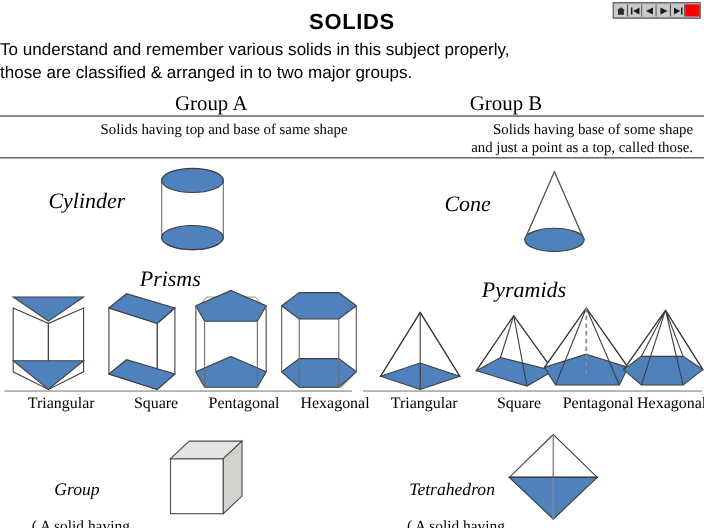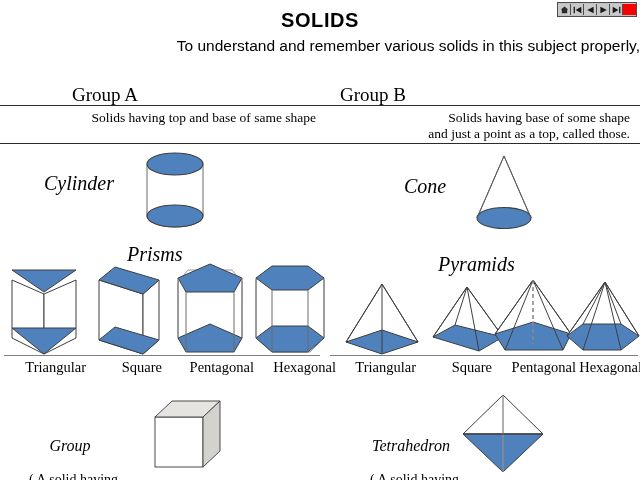--- a/index.html
+++ b/index.html
@@ -56,40 +56,41 @@
     text-align: center;
     font-size: 20px;
     font-weight: bold;
     letter-spacing: 0.6px;
   }
   .intro {
     position: absolute;
     top: 35px;
     left: 0;
     width: 640px;
-    text-align: right;
+    text-align: left;
     font-size: 15.5px;
     line-height: 21px;
   }
 
   .rule {
     position: absolute;
     left: 0;
     width: 640px;
     height: 0;
     border-top: 1px solid #2b2b2b;
   }
   .rule.r1 { top: 105px; }
   .rule.r2 { top: 143px; }
 
   .group-head {
     position: absolute;
     top: 84px;
     font-family: "Liberation Serif", serif;
     font-size: 19px;
+    text-align: center;
   }
   .group-head.a { left: 72px; width: 240px; }
   .group-head.b { left: 340px; width: 240px; }
 
   .group-sub {
     position: absolute;
     font-family: "Liberation Serif", serif;
     font-size: 13.5px;
     line-height: 16px;
     text-align: right;
@@ -165,20 +166,21 @@
       <path d="M0.7 0.8 L0.7 7.2 L6.4 4 Z" fill="#1a1a1a"></path>
       <rect x="7.1" y="0.8" width="1.3" height="6.4" fill="#1a1a1a"></rect>
     </svg>
   </div>
   <div class="navbtn stop"></div>
 </div>
 
 <div class="slide-title">SOLIDS</div>
 <div class="intro">
   <div>To understand and remember various solids in this subject properly,</div>
+  <div>those are classified &amp; arranged in to two major groups.</div>
 </div>
 
 <div class="group-head a">Group A</div>
 <div class="group-head b">Group B</div>
 
 <div class="rule r1"></div>
 
 <div class="group-sub a">
   <div>Solids having top and base of same shape</div>
 </div>

